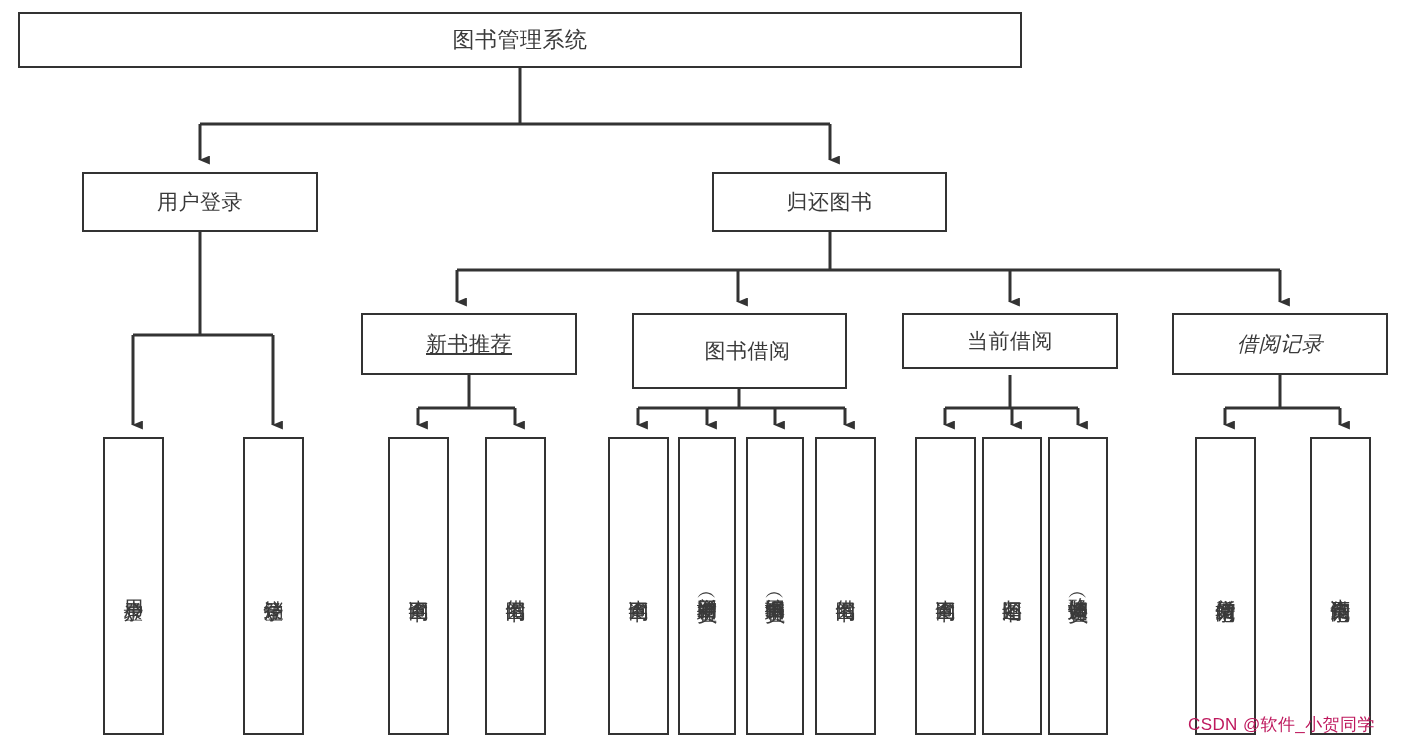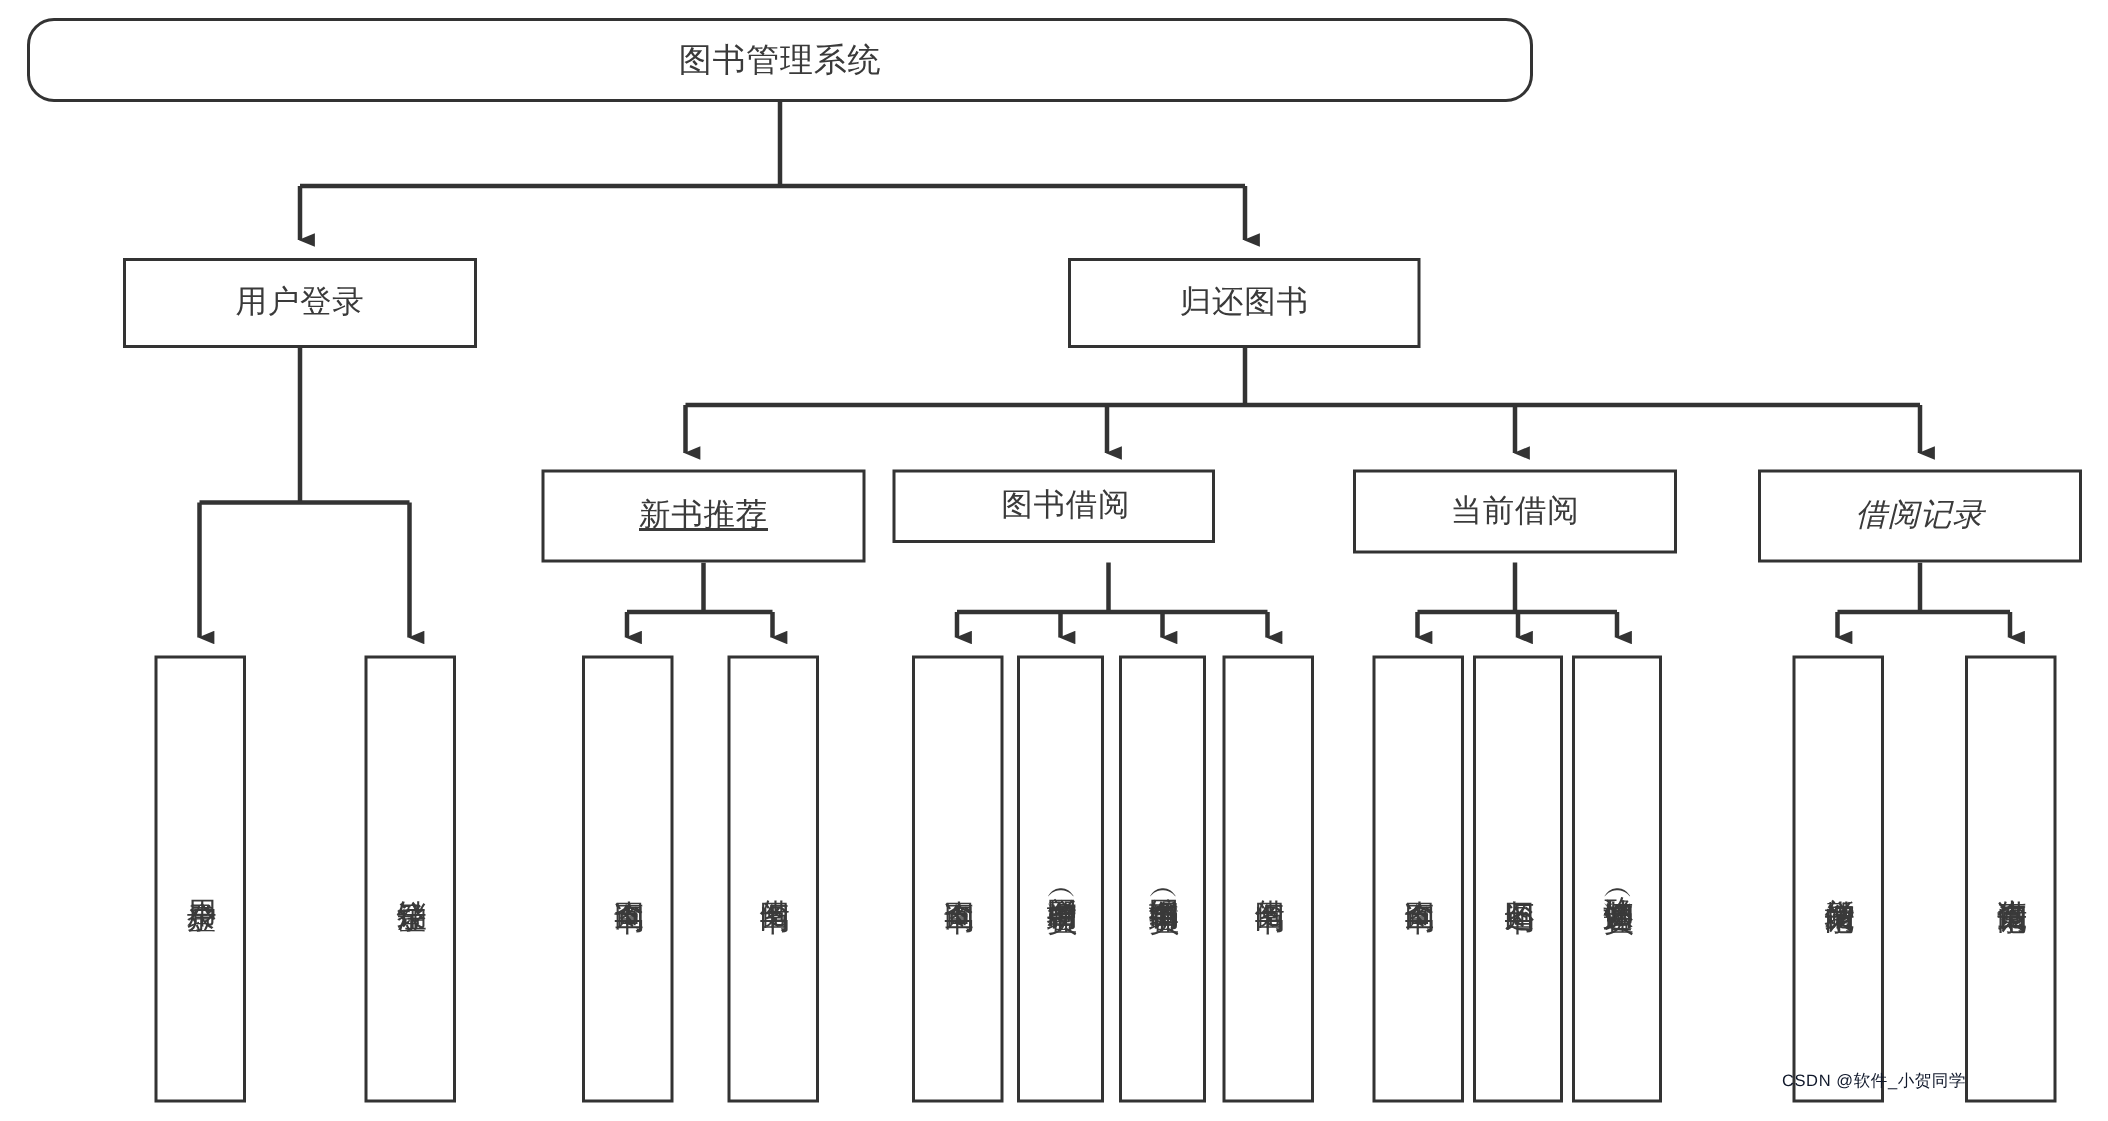--- a/index.html
+++ b/index.html
@@ -52,22 +52,22 @@
   .node.v > .label {
     writing-mode: vertical-rl;
     text-orientation: upright;
     display: block;
     white-space: normal;
     line-height: 1.05;
   }
   .node.root { font-size: 22px; }
   .watermark {
     position: absolute;
-    color: #0f172a;
-    font-size: 11px;
+    color: #be185d;
+    font-size: 17px;
     white-space: nowrap;
     letter-spacing: 0.4px;
     left: 1188px;
     top: 713px;
   }
 </style>
 </head>
 <body>
 
 <div id="diagram-root">
@@ -115,35 +115,35 @@
       <path d="M 1012 408 L 1012 425" marker-end="url(#arrow)"></path>
       <path d="M 1078 408 L 1078 425" marker-end="url(#arrow)"></path>
 
       <path d="M 1280 375 L 1280 408"></path>
       <path d="M 1225 408 L 1340 408"></path>
       <path d="M 1225 408 L 1225 425" marker-end="url(#arrow)"></path>
       <path d="M 1340 408 L 1340 425" marker-end="url(#arrow)"></path>
     </g>
   </svg>
 
-  <div class="node h root" style="left:18px; top:12px; width:1004px; height:56px;border-radius:18px;">
+  <div class="node h root" style="left:18px; top:12px; width:1004px; height:56px;">
     <span class="label">图书管理系统</span>
   </div>
 
   <div class="node h" style="left:82px; top:172px; width:236px; height:60px;">
     <span class="label">用户登录</span>
   </div>
   <div class="node h" style="left:712px; top:172px; width:235px; height:60px;">
     <span class="label">归还图书</span>
   </div>
 
   <div class="node h" style="left:361px; top:313px; width:216px; height:62px;text-decoration:underline;">
     <span class="label">新书推荐</span>
   </div>
-  <div class="node h" style="left:595px; top:313px; width:215px; height:49px;padding-left:16px;">
+  <div class="node h" style="left:632px; top:313px; width:215px; height:76px;padding-left:16px;">
     <span class="label">图书借阅</span>
   </div>
   <div class="node h" style="left:902px; top:313px; width:216px; height:56px;">
     <span class="label">当前借阅</span>
   </div>
   <div class="node h" style="left:1172px; top:313px; width:216px; height:62px;font-style:italic;">
     <span class="label">借阅记录</span>
   </div>
 
   <div class="node v" style="left:103px; top:437px; width:61px; height:298px;">

